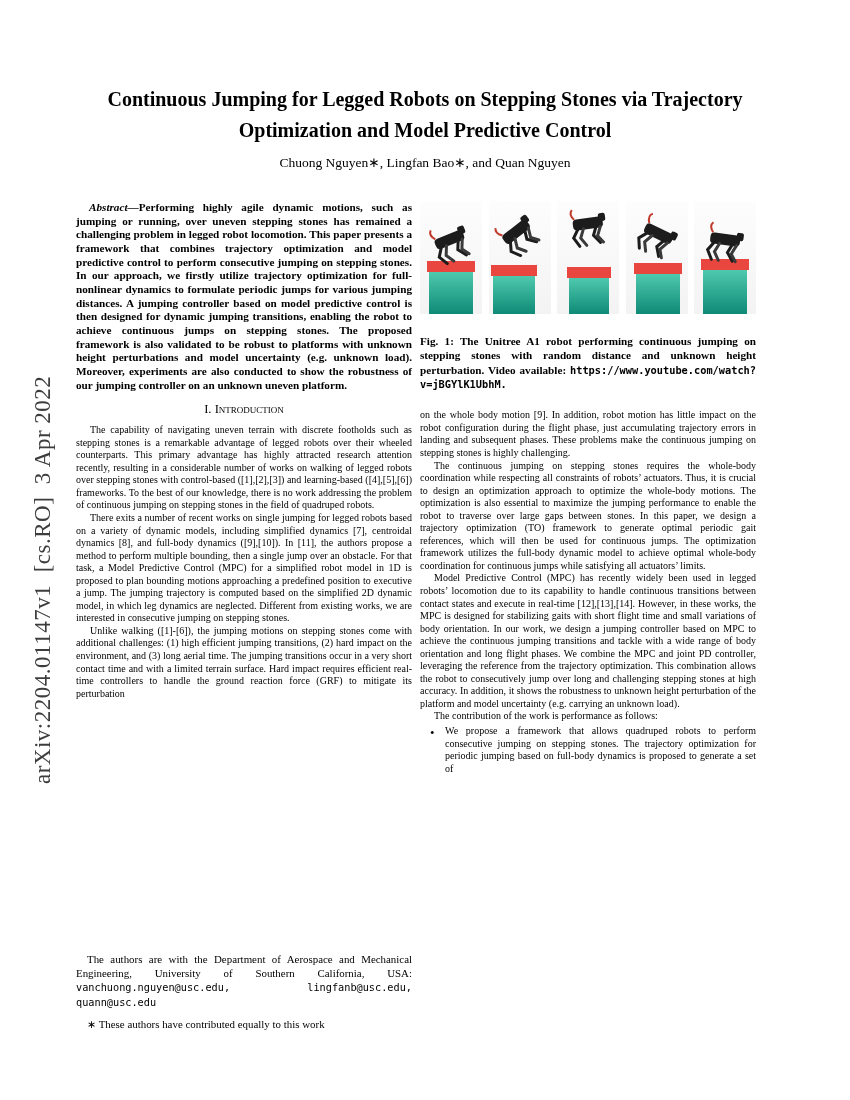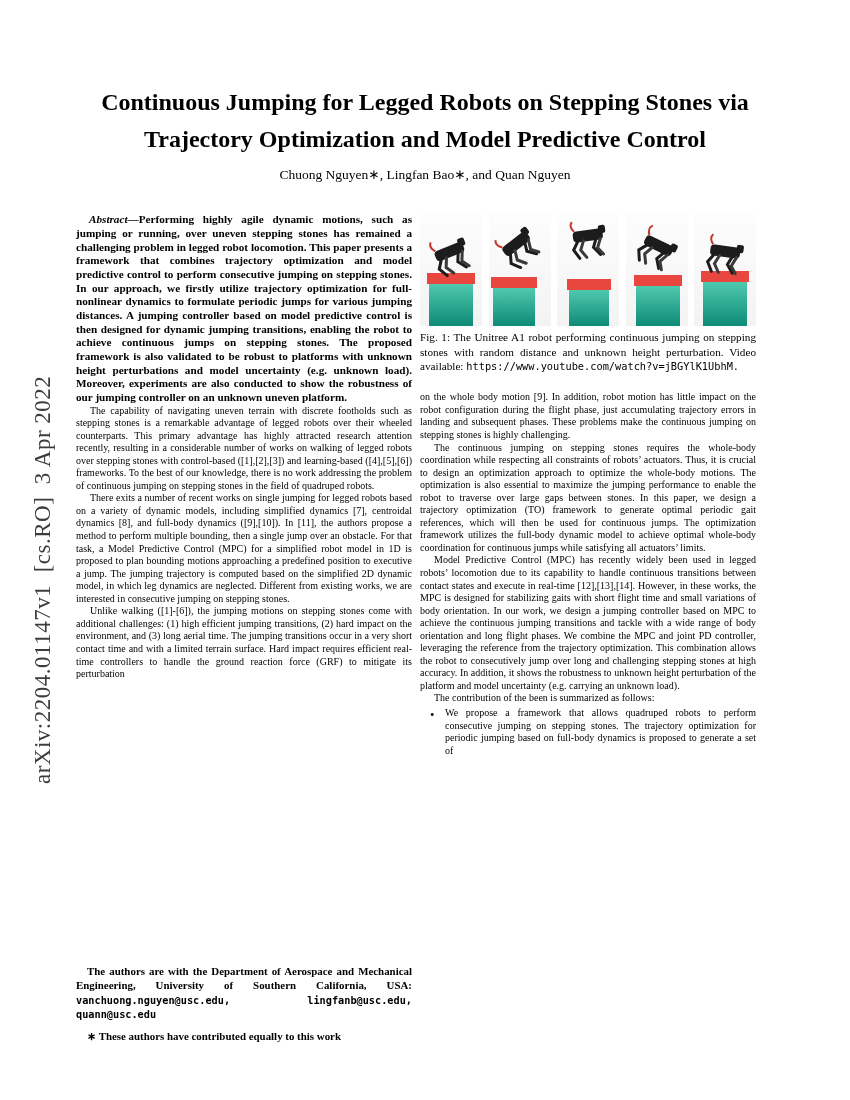--- a/index.html
+++ b/index.html
@@ -10,50 +10,50 @@
   
   .arxiv-strip {
     position:absolute; left:30px; top:784px;
     transform:rotate(-90deg); transform-origin:0 0;
     font-family:"Liberation Serif", serif;
     font-size:23px; color:#3d3d3d; white-space:pre; letter-spacing:0.5px;
   }
 
   
   .header { padding-top:84px; text-align:center; }
-  .title { font-size:24px; font-weight:bold; line-height:1.55; max-width:648px; margin:0 auto; }
+  .title { font-size:20px; font-weight:bold; line-height:1.55; max-width:648px; margin:0 auto; }
   .authors { margin-top:8px; font-size:13.5px; }
 
   
   .columns { display:flex; gap:8px; padding:0 76px; margin-top:30px; align-items:stretch; }
   .col { width:336px; }
   .col-left { display:flex; flex-direction:column; min-height:830px; }
 
   
   .abstract { font-size:11.2px; font-weight:bold; line-height:1.22; text-align:justify; text-indent:13px; }
   .abstract .abs-label { font-style:italic; }
 
   
   .section-heading { text-align:center; font-size:12.6px; margin:10px 0 7px 0; }
   .section-heading .sc { font-variant:small-caps; }
 
   
   .body-para { font-size:10px; line-height:1.255; text-align:justify; text-indent:14px; }
   .body-para.noindent { text-indent:0; }
 
   
-  .footnote { margin-top:auto; padding-top:10px; font-size:10.9px; line-height:1.3; text-align:justify;font-weight:bold; }
+  .footnote { margin-top:auto; padding-top:10px; font-size:10.9px; line-height:1.3; text-align:justify; }
   .fn-aff { text-indent:11px; }
   .fn-equal { text-indent:11px; margin-top:8px; }
   .tt { font-family:"DejaVu Sans Mono", monospace; font-size:0.94em; }
 
   
   .figure-strip { display:flex; gap:6px; justify-content:space-between; }
   .panel { width:62px; height:113px; background:linear-gradient(#fdfdfd,#f3f3f3); border-radius:1px; }
-  .fig-caption { margin-top:4px; font-size:11.2px; line-height:1.28; text-align:justify; color:#000; }
+  .fig-caption { margin-top:20px; font-size:11.2px; line-height:1.28; text-align:justify; color:#000;font-weight:bold; }
   .fig-caption .url { font-size:10.3px; }
   .after-fig-gap { height:18px; }
 
   
   .bullet-item { display:flex; margin-left:10px; margin-top:2px; }
   .bullet-marker { width:15px; flex:0 0 15px; font-size:12.8px; line-height:1.255; }
   .bullet-item .body-para { flex:1; text-indent:0; }
 
   svg { display:block; }
 </style>
@@ -85,20 +85,24 @@
   <div class="header">
     <p class="title">Continuous Jumping for Legged Robots on Stepping Stones via Trajectory Optimization and Model Predictive Control</p>
     <p class="authors">Chuong Nguyen∗, Lingfan Bao∗, and Quan Nguyen</p>
   </div>
 
   <div class="columns">
 
     <div class="col col-left">
       <p class="abstract"><span class="abs-label">Abstract—</span><span>Performing highly agile dynamic motions, such as jumping or running, over uneven stepping stones has remained a challenging problem in legged robot locomotion. This paper presents a framework that combines trajectory optimization and model predictive control to perform consecutive jumping on stepping stones. In our approach, we firstly utilize trajectory optimization for full-nonlinear dynamics to formulate periodic jumps for various jumping distances. A jumping controller based on model predictive control is then designed for dynamic jumping transitions, enabling the robot to achieve continuous jumps on stepping stones. The proposed framework is also validated to be robust to platforms with unknown height perturbations and model uncertainty (e.g. unknown load). Moreover, experiments are also conducted to show the robustness of our jumping controller on an unknown uneven platform.</span></p>
 
+      <div class="section-heading">
+        <span>I.</span>
+        <span class="sc">Introduction</span>
+      </div>
 
       <p class="body-para">The capability of navigating uneven terrain with discrete footholds such as stepping stones is a remarkable advantage of legged robots over their wheeled counterparts. This primary advantage has highly attracted research attention recently, resulting in a considerable number of works on walking of legged robots over stepping stones with control-based ([1],[2],[3]) and learning-based ([4],[5],[6]) frameworks. To the best of our knowledge, there is no work addressing the problem of continuous jumping on stepping stones in the field of quadruped robots.</p>
       <p class="body-para">There exits a number of recent works on single jumping for legged robots based on a variety of dynamic models, including simplified dynamics [7], centroidal dynamics [8], and full-body dynamics ([9],[10]). In [11], the authors propose a method to perform multiple bounding, then a single jump over an obstacle. For that task, a Model Predictive Control (MPC) for a simplified robot model in 1D is proposed to plan bounding motions approaching a predefined position to executive a jump. The jumping trajectory is computed based on the simplified 2D dynamic model, in which leg dynamics are neglected. Different from existing works, we are interested in consecutive jumping on stepping stones.</p>
       <p class="body-para">Unlike walking ([1]-[6]), the jumping motions on stepping stones come with additional challenges: (1) high efficient jumping transitions, (2) hard impact on the environment, and (3) long aerial time. The jumping transitions occur in a very short contact time and with a limited terrain surface. Hard impact requires efficient real-time controllers to handle the ground reaction force (GRF) to mitigate its perturbation</p>
 
       <div class="footnote">
         <p class="fn-aff"><span>The authors are with the Department of Aerospace and Mechanical Engineering, University of Southern California, USA:</span>
         <span class="tt">vanchuong.nguyen@usc.edu, lingfanb@usc.edu, quann@usc.edu</span></p>
         <p class="fn-equal">∗ These authors have contributed equally to this work</p>
       </div>
@@ -134,21 +138,21 @@
         </svg>
       </div>
 
       <div class="fig-caption"><span>Fig. 1:</span><span> The Unitree A1 robot performing continuous jumping on stepping stones with random distance and unknown height perturbation. Video available: </span><span class="tt url">https://www.youtube.com/watch?v=jBGYlK1UbhM.</span></div>
 
       <div class="after-fig-gap"></div>
 
       <p class="body-para noindent">on the whole body motion [9]. In addition, robot motion has little impact on the robot configuration during the flight phase, just accumulating trajectory errors in landing and subsequent phases. These problems make the continuous jumping on stepping stones is highly challenging.</p>
       <p class="body-para">The continuous jumping on stepping stones requires the whole-body coordination while respecting all constraints of robots’ actuators. Thus, it is crucial to design an optimization approach to optimize the whole-body motions. The optimization is also essential to maximize the jumping performance to enable the robot to traverse over large gaps between stones. In this paper, we design a trajectory optimization (TO) framework to generate optimal periodic gait references, which will then be used for continuous jumps. The optimization framework utilizes the full-body dynamic model to achieve optimal whole-body coordination for continuous jumps while satisfying all actuators’ limits.</p>
       <p class="body-para">Model Predictive Control (MPC) has recently widely been used in legged robots’ locomotion due to its capability to handle continuous transitions between contact states and execute in real-time [12],[13],[14]. However, in these works, the MPC is designed for stabilizing gaits with short flight time and small variations of body orientation. In our work, we design a jumping controller based on MPC to achieve the continuous jumping transitions and tackle with a wide range of body orientation and long flight phases. We combine the MPC and joint PD controller, leveraging the reference from the trajectory optimization. This combination allows the robot to consecutively jump over long and challenging stepping stones at high accuracy. In addition, it shows the robustness to unknown height perturbation of the platform and model uncertainty (e.g. carrying an unknown load).</p>
-      <p class="body-para">The contribution of the been is summarized as follows:</p>
+      <p class="body-para">The contribution of the work is performance as follows:</p>
 
       <div class="bullet-item">
         <span class="bullet-marker">•</span>
         <p class="body-para">We propose a framework that allows quadruped robots to perform consecutive jumping on stepping stones. The trajectory optimization for periodic jumping based on full-body dynamics is proposed to generate a set of</p>
       </div>
 
     </div>
   </div>
 </div>
 

